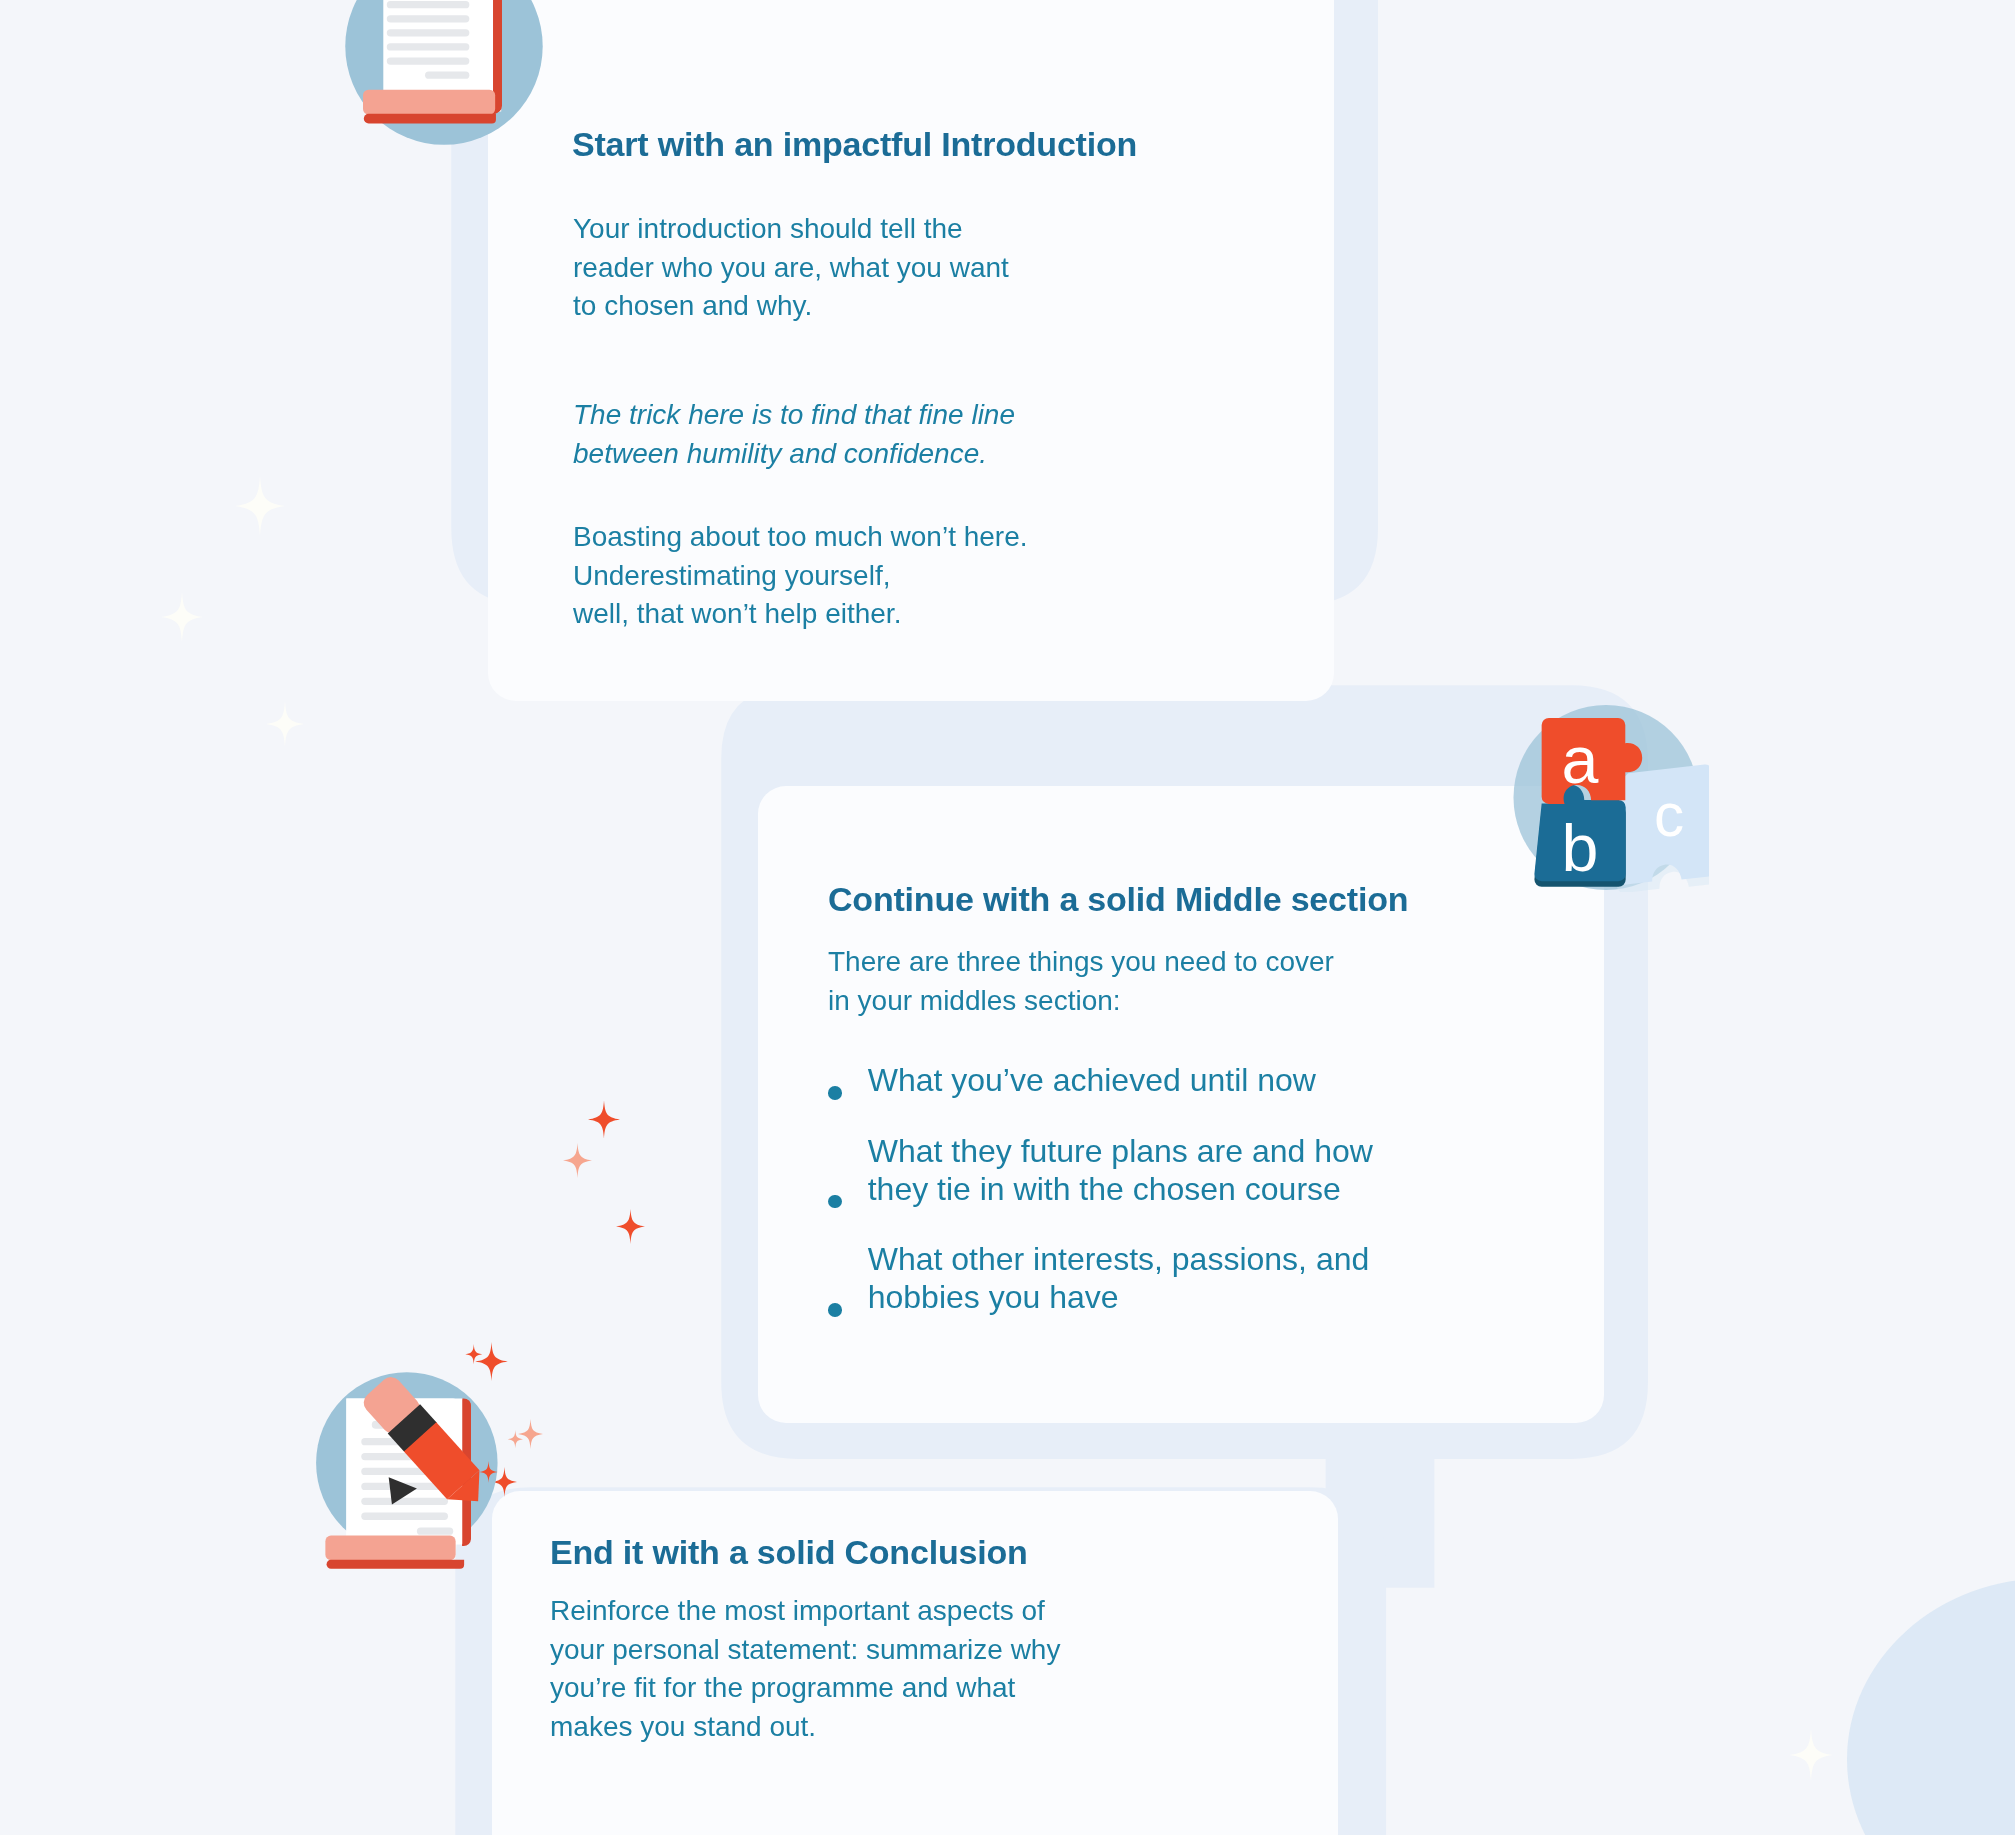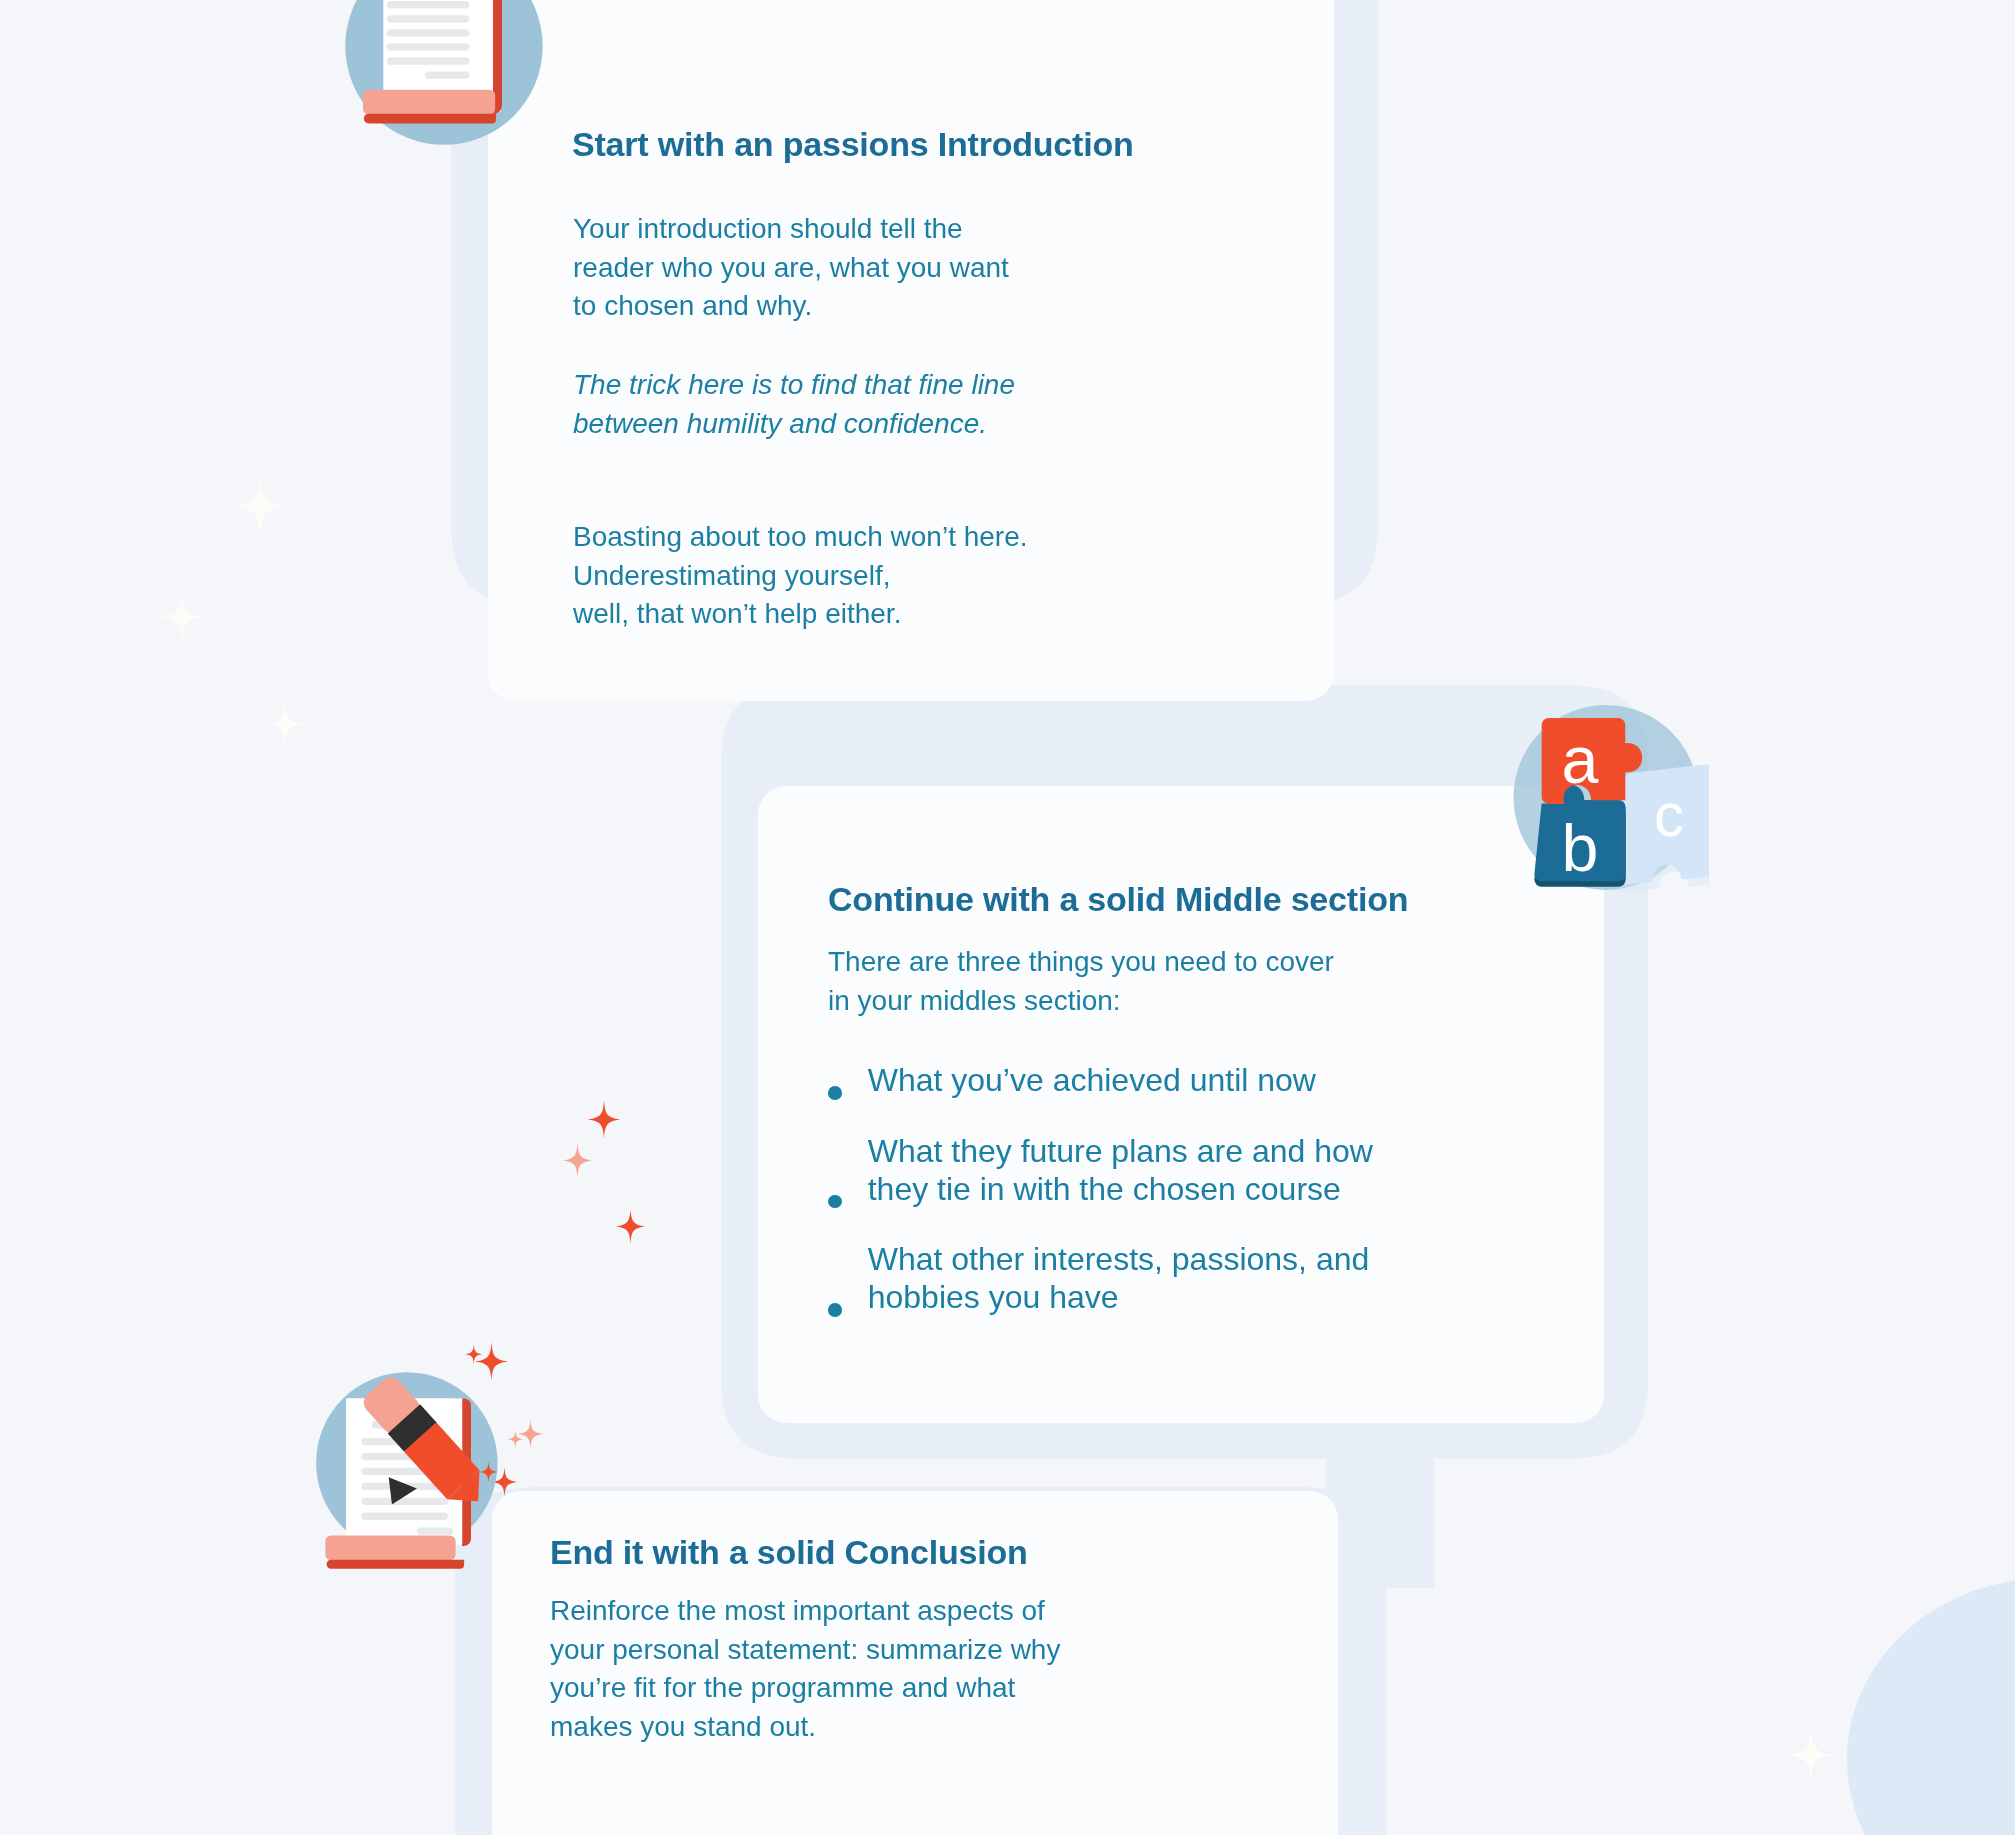--- a/index.html
+++ b/index.html
@@ -237,29 +237,29 @@
       <path d="M205 345 l70 28 l-62 40 z" fill="#2f2f2f"></path>
 
       <g>
         <path fill="#ef4d2b" transform="translate(395,15) scale(0.42)" d="M50 0 C53 42 58 54 100 60 C58 66 53 78 50 120 C47 78 42 66 0 60 C42 54 47 42 50 0 Z"></path>
         <path fill="#f6a68f" transform="translate(500,228) scale(0.38)" d="M50 0 C53 42 58 54 100 60 C58 66 53 78 50 120 C47 78 42 66 0 60 C42 54 47 42 50 0 Z"></path>
         <path fill="#ef4d2b" transform="translate(430,305) scale(0.45)" d="M50 0 C53 42 58 54 100 60 C58 66 53 78 50 120 C47 78 42 66 0 60 C42 54 47 42 50 0 Z"></path>
       </g>
     </svg>
   </div>
 
-  <div class="ttl" style="left:572px;top:125px">Start with an passions Introduction</div>
+  <div class="ttl" style="left:572px;top:125px">Start with an impactful Introduction</div>
 
   <div class="body" style="left:573px;top:210px">
     <div>Your introduction should tell the</div>
     <div>reader who you are, what you want</div>
     <div>to chosen and why.</div>
   </div>
 
-  <div class="body it" style="left:573px;top:366px">
+  <div class="body it" style="left:573px;top:396px">
     <div>The trick here is to find that fine line</div>
     <div>between humility and confidence.</div>
   </div>
 
   <div class="body" style="left:573px;top:518px">
     <div>Boasting about too much won’t here.</div>
     <div>Underestimating yourself,</div>
     <div>well, that won’t help either.</div>
   </div>
 

